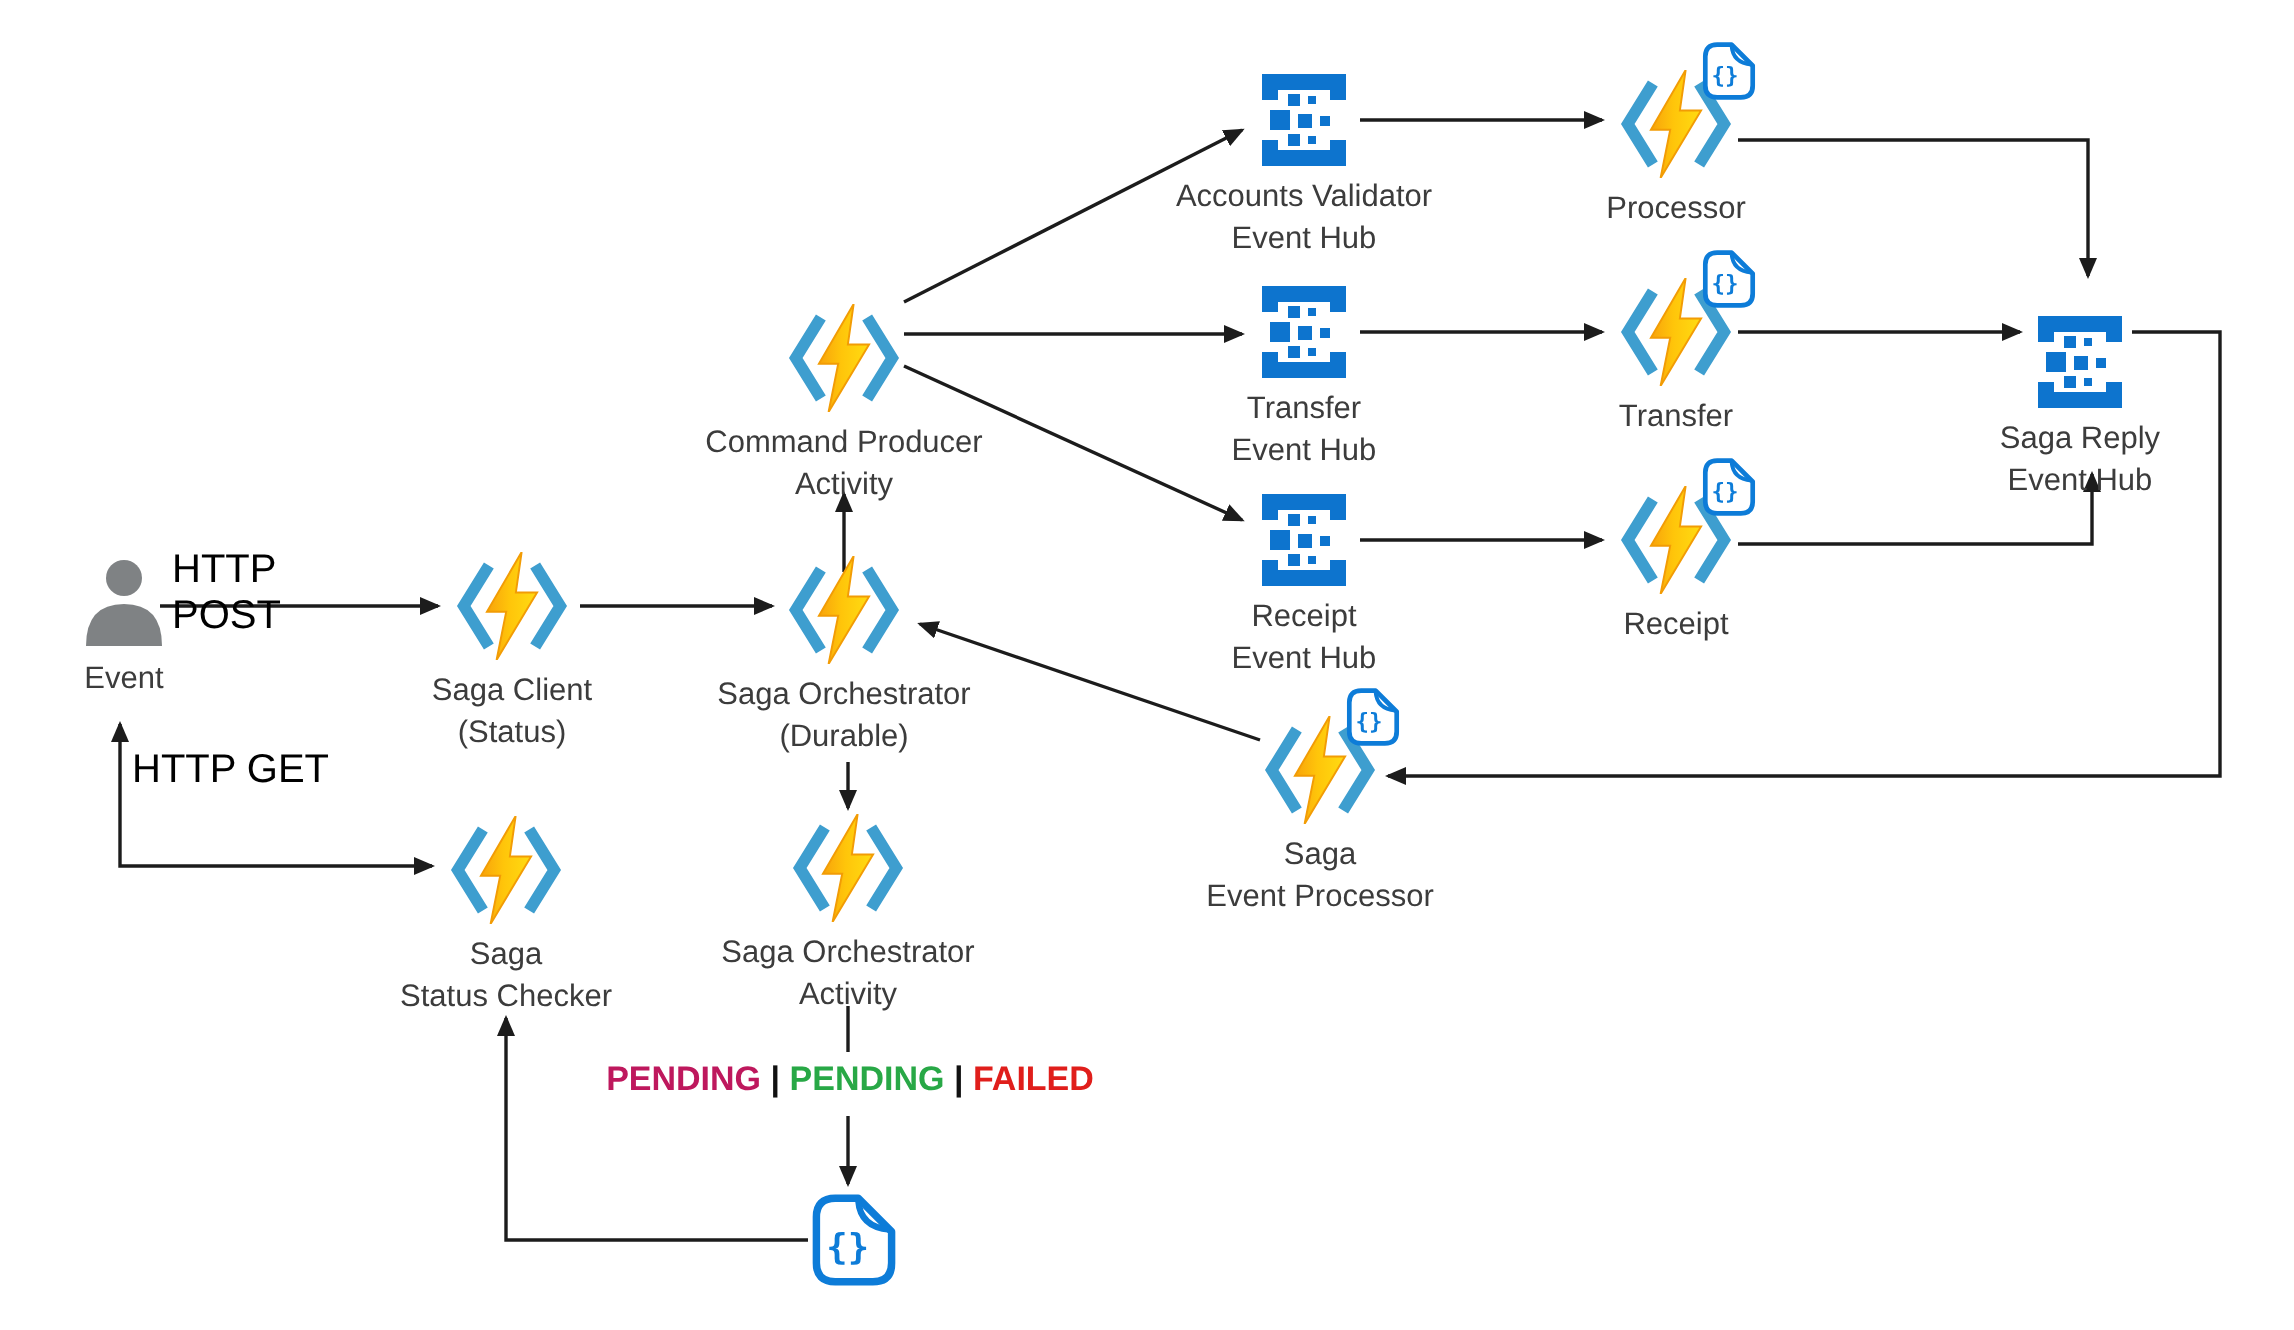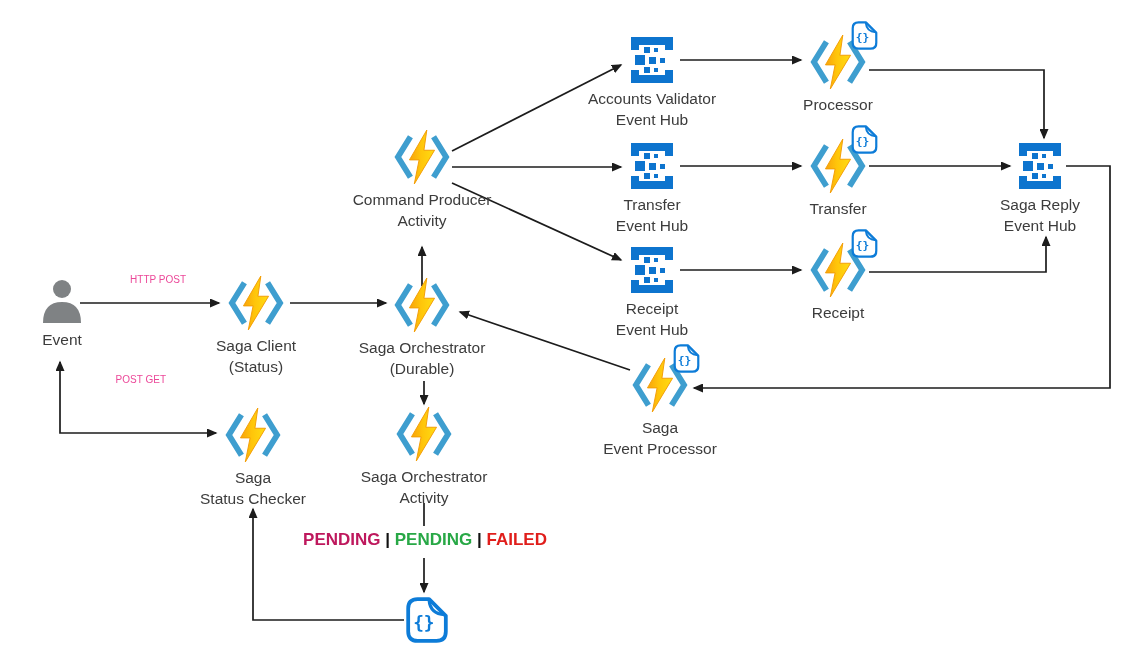--- a/index.html
+++ b/index.html
@@ -4,21 +4,21 @@
 <style>
   html,body{margin:0;padding:0;background:#fff;}
   .canvas{position:relative;width:1147px;height:665px;background:#fff;overflow:hidden;
           font-family:"Liberation Sans",sans-serif;}
   svg.edges{position:absolute;left:0;top:0;}
   .node{position:absolute;width:170px;display:flex;flex-direction:column;align-items:center;}
   .node .label{margin-top:5px;font-size:15.5px;line-height:21px;color:#3c3c3c;
                text-align:center;white-space:pre-line;}
   .icon-wrap{position:relative;display:inline-block;line-height:0;}
   .badge{position:absolute;left:44px;top:-14px;}
-  .edge-label{position:absolute;font-size:10px;color:#ec4899;text-align:right;width:100px;}
+  .edge-label{position:absolute;font-size:20px;color:#000000;text-align:left;width:100px;}
   .status-line{position:absolute;left:294px;top:530px;width:262px;text-align:center;
                font-size:17px;font-weight:bold;white-space:nowrap;}
   .st-blue{color:#be185d;} .st-green{color:#28A846;} .st-red{color:#E01E1B;} .st-sep{color:#111;}
 </style>
 </head>
 <body>
 
 <div class="canvas">
 
   <svg width="0" height="0" style="position:absolute" aria-hidden="true">
@@ -112,21 +112,21 @@
   </div>
 
   <div class="node" style="left:337px;top:278px">
     <span class="icon-wrap"><svg width="62" height="54">
           <use href="#sym-fn"></use>
         </svg></span>
     <div class="label">Saga Orchestrator
 (Durable)</div>
   </div>
 
-  <div class="node" style="left:337px;top:130px">
+  <div class="node" style="left:337px;top:152px">
     <span class="icon-wrap"><svg width="62" height="54">
           <use href="#sym-fn"></use>
         </svg></span>
     <div class="label">Command Producer
 Activity</div>
   </div>
 
   <div class="node" style="left:168px;top:408px">
     <span class="icon-wrap"><svg width="62" height="54">
           <use href="#sym-fn"></use>
@@ -196,21 +196,21 @@
       <svg width="62" height="54">
           <use href="#sym-fn"></use>
         </svg>
       <svg class="badge" width="27" height="29" viewBox="0 0 40 44">
           <use href="#sym-doc"></use>
         </svg>
     </span>
     <div class="label">Receipt</div>
   </div>
 
-  <div class="node" style="left:955px;top:143px">
+  <div class="node" style="left:955px;top:158px">
     <span class="icon-wrap"><svg width="48" height="46">
           <use href="#sym-hub"></use>
         </svg></span>
     <div class="label">Saga Reply
 Event Hub</div>
   </div>
 
   <div class="node" style="left:575px;top:358px">
     <span class="icon-wrap">
       <svg width="62" height="54">
@@ -224,21 +224,21 @@
 Event Processor</div>
   </div>
 
   <div class="node" style="left:342px;top:597px">
     <span class="icon-wrap"><svg width="42" height="46" viewBox="0 0 40 44">
           <use href="#sym-doc"></use>
         </svg></span>
   </div>
 
   <div class="edge-label" style="left:86px;top:274px;width:100px">HTTP POST</div>
-  <div class="edge-label" style="left:66px;top:374px;width:100px">POST GET</div>
+  <div class="edge-label" style="left:66px;top:374px;width:100px">HTTP GET</div>
 
   <div class="status-line"><span class="st-blue">PENDING</span>
     <span class="st-sep">|</span>
     <span class="st-green">PENDING</span>
     <span class="st-sep">|</span>
     <span class="st-red">FAILED</span></div>
 
 </div>
 
 </body></html>

